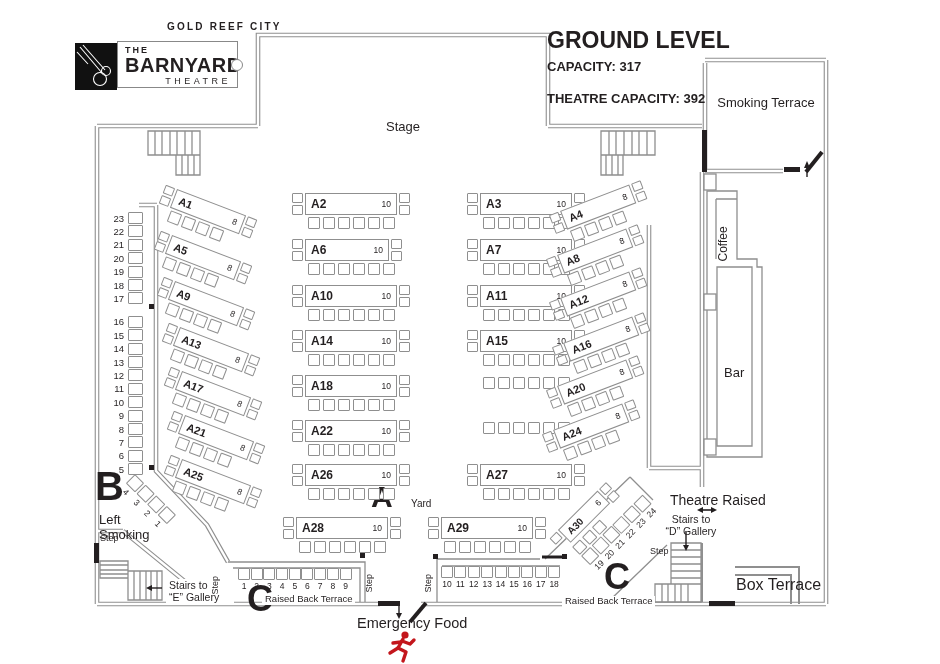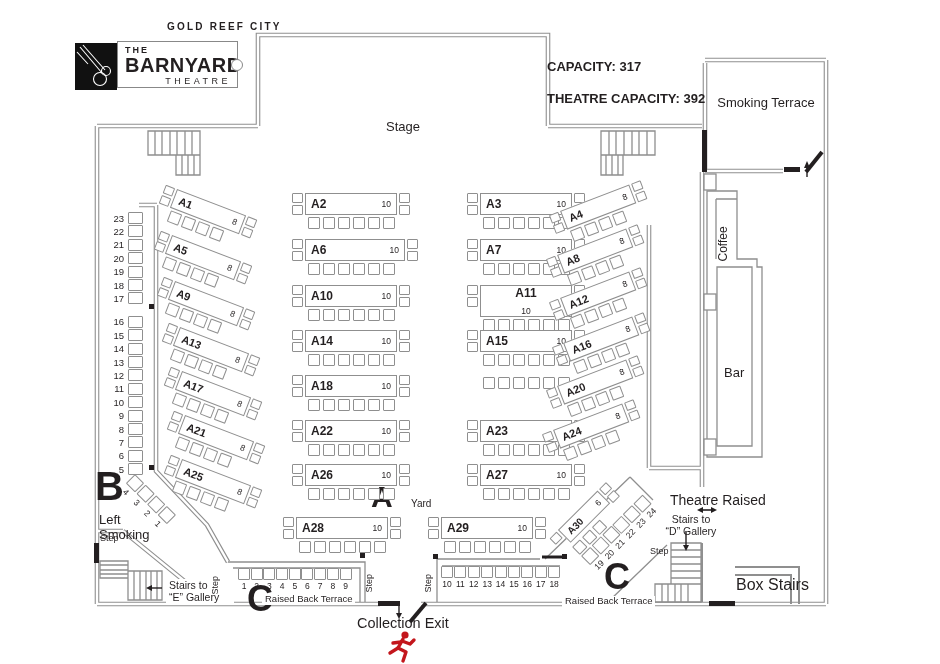--- a/index.html
+++ b/index.html
@@ -177,34 +177,35 @@
       </g>
     </svg>
   </div>
   <div class="ticket">
     <div class="t-the">THE</div>
     <div class="t-name">BARNYARD</div>
     <div class="t-sub">THEATRE</div>
     <div class="notch"></div>
   </div>
 
+  <div class="lbl" style="left:547px;top:27px;font-size:23px;font-weight:600">GROUND LEVEL</div>
   <div class="lbl b" style="left:547px;top:60px;font-size:13px">CAPACITY: 317</div>
   <div class="lbl b" style="left:547px;top:92px;font-size:13px">THEATRE CAPACITY: 392</div>
 
   <div class="lbl ctr" style="left:373px;top:120px;width:60px;font-size:13px">Stage</div>
   <div class="lbl ctr" style="left:711px;top:95px;width:110px;font-size:13px;line-height:1.3">Smoking Terrace</div>
   <div class="lbl ctr vert" style="left:700px;top:237px;width:48px;font-size:12px">Coffee</div>
   <div class="lbl" style="left:724px;top:366px;font-size:13px">Bar</div>
-  <div class="lbl" style="left:736px;top:576px;font-size:16px">Box Stairs</div>
+  <div class="lbl" style="left:736px;top:576px;font-size:16px">Box Terrace</div>
   <div class="lbl" style="left:670px;top:492px;font-size:14px">Theatre Raised</div>
   <div class="lbl ctr" style="left:662px;top:513px;width:58px;font-size:10.5px">Stairs to
 “D” Gallery</div>
   <div class="lbl wbg" style="left:166px;top:579px;width:62px;font-size:10.5px">Stairs to
 “E” Gallery</div>
-  <div class="lbl" style="left:357px;top:615px;font-size:14.5px">Collection Exit</div>
+  <div class="lbl" style="left:357px;top:615px;font-size:14.5px">Emergency Food</div>
 
   <div class="lbl b" style="left:371px;top:480px;font-size:30px">A</div>
   <div class="lbl" style="left:411px;top:498px;font-size:10px">Yard</div>
   <div class="lbl b" style="left:95px;top:463px;font-size:40px">B</div>
   <div class="lbl" style="left:99px;top:513px;width:60px;font-size:13px">Left Smoking</div>
   <div class="lbl b" style="left:247px;top:578px;font-size:36px">C</div>
   <div class="lbl b" style="left:604px;top:556px;font-size:36px">C</div>
   <div class="lbl wbg" style="left:262px;top:594px;font-size:9.5px">Raised Back Terrace</div>
   <div class="lbl wbg" style="left:562px;top:596px;font-size:9.5px">Raised Back Terrace</div>
 
@@ -416,21 +417,21 @@
           <div class="seat" style="width: 12px; height: 12px;"></div>
           <div class="seat" style="width: 12px; height: 12px;"></div>
         </div>
       </div>
       <div class="t-unit" style="left: 290px; top: 239px;">
         <div class="t-row">
           <div class="t-stack">
             <div class="seat" style="width: 11px; height: 10px;"></div>
             <div class="seat" style="width: 11px; height: 10px;"></div>
           </div>
-          <div class="t-box" style="width: 100px; height: 22px; font-size: 12px;">
+          <div class="t-box" style="width: 84px; height: 22px; font-size: 12px;">
             <div class="b">A6</div>
             <div class="cap">10</div>
           </div>
           <div class="t-stack">
             <div class="seat" style="width: 11px; height: 10px;"></div>
             <div class="seat" style="width: 11px; height: 10px;"></div>
           </div>
         </div>
         <div class="t-bottom" style="margin-left: 18px;">
           <div class="seat" style="width: 12px; height: 12px;"></div>
@@ -488,21 +489,21 @@
           <div class="seat" style="width: 12px; height: 12px;"></div>
           <div class="seat" style="width: 12px; height: 12px;"></div>
         </div>
       </div>
       <div class="t-unit" style="left: 465px; top: 285px;">
         <div class="t-row">
           <div class="t-stack">
             <div class="seat" style="width: 11px; height: 10px;"></div>
             <div class="seat" style="width: 11px; height: 10px;"></div>
           </div>
-          <div class="t-box" style="width: 92px; height: 32px; font-size: 12px; flex-direction: column;">
+          <div class="t-box" style="width: 92px; height: 22px; font-size: 12px;">
             <div class="b">A11</div>
             <div class="cap">10</div>
           </div>
           <div class="t-stack">
             <div class="seat" style="width: 11px; height: 10px;"></div>
             <div class="seat" style="width: 11px; height: 10px;"></div>
           </div>
         </div>
         <div class="t-bottom" style="margin-left: 18px;">
           <div class="seat" style="width: 12px; height: 12px;"></div>
@@ -613,34 +614,20 @@
         <div class="t-bottom" style="margin-left: 18px;">
           <div class="seat" style="width: 12px; height: 12px;"></div>
           <div class="seat" style="width: 12px; height: 12px;"></div>
           <div class="seat" style="width: 12px; height: 12px;"></div>
           <div class="seat" style="width: 12px; height: 12px;"></div>
           <div class="seat" style="width: 12px; height: 12px;"></div>
           <div class="seat" style="width: 12px; height: 12px;"></div>
         </div>
       </div>
       <div class="t-unit" style="left: 465px; top: 420px;">
-        <div class="t-row">
-          <div class="t-stack">
-            <div class="seat" style="width: 11px; height: 10px;"></div>
-            <div class="seat" style="width: 11px; height: 10px;"></div>
-          </div>
-          <div class="t-box" style="width: 92px; height: 22px; font-size: 12px;">
-            <div class="b">A23</div>
-            <div class="cap">10</div>
-          </div>
-          <div class="t-stack">
-            <div class="seat" style="width: 11px; height: 10px;"></div>
-            <div class="seat" style="width: 11px; height: 10px;"></div>
-          </div>
-        </div>
         <div class="t-bottom" style="margin-left: 18px;">
           <div class="seat" style="width: 12px; height: 12px;"></div>
           <div class="seat" style="width: 12px; height: 12px;"></div>
           <div class="seat" style="width: 12px; height: 12px;"></div>
           <div class="seat" style="width: 12px; height: 12px;"></div>
           <div class="seat" style="width: 12px; height: 12px;"></div>
           <div class="seat" style="width: 12px; height: 12px;"></div>
         </div>
       </div>
       <div class="t-unit" style="left: 290px; top: 464px;">

